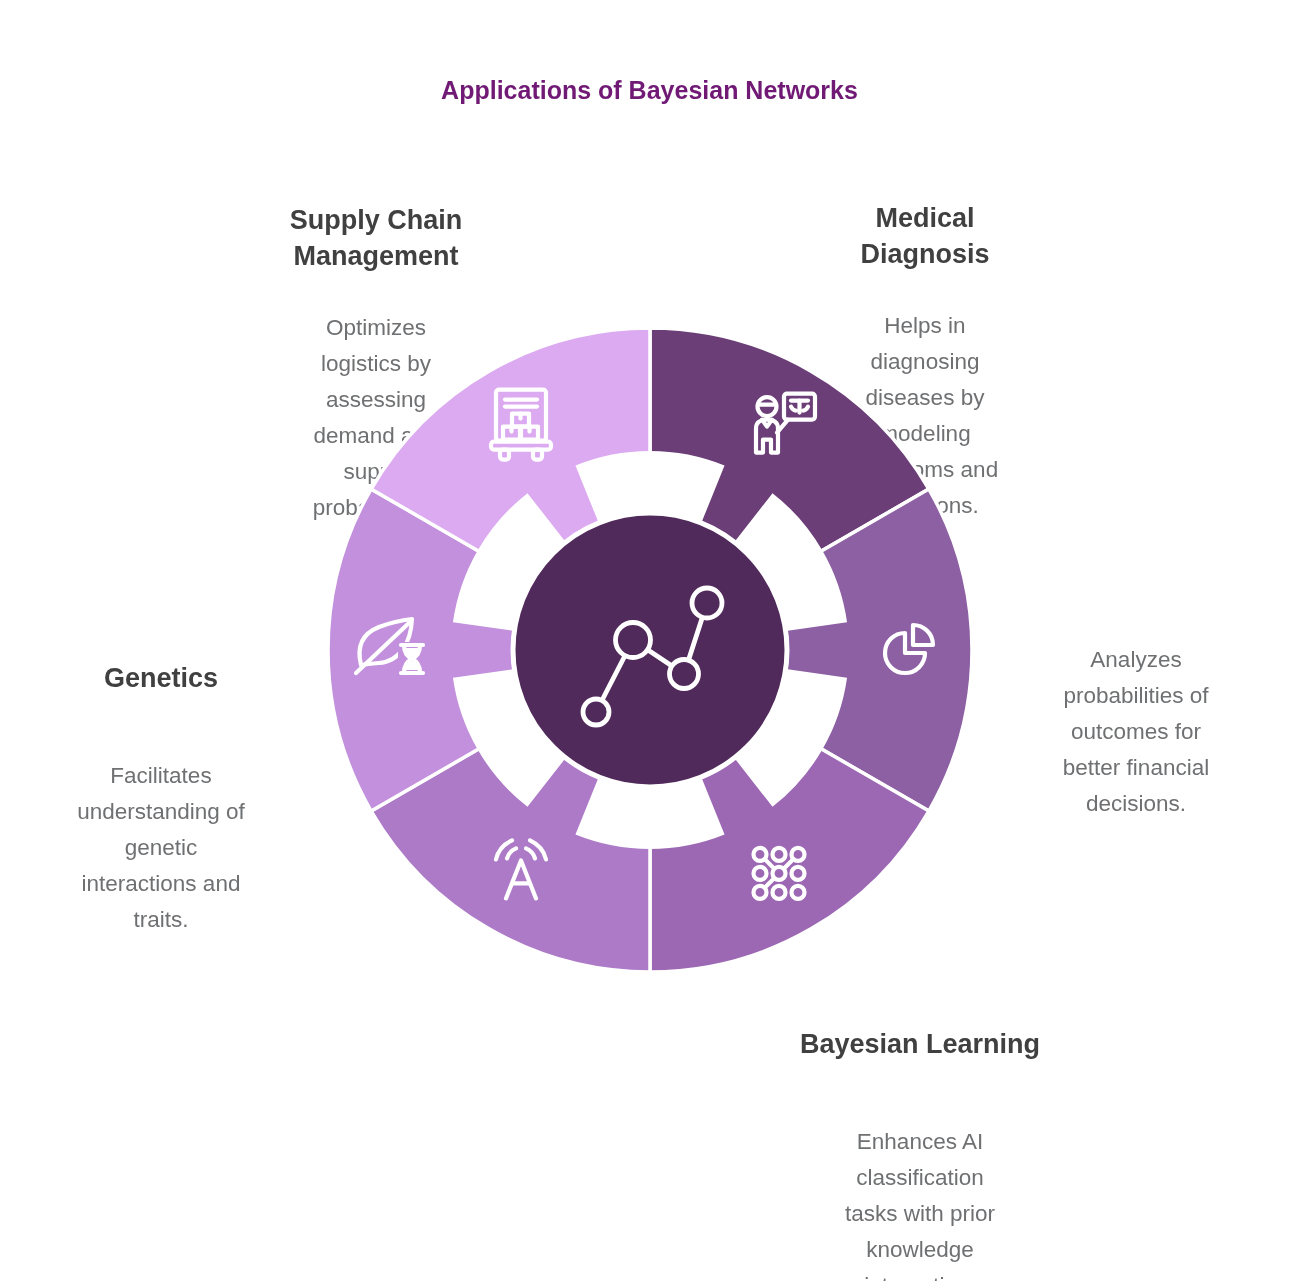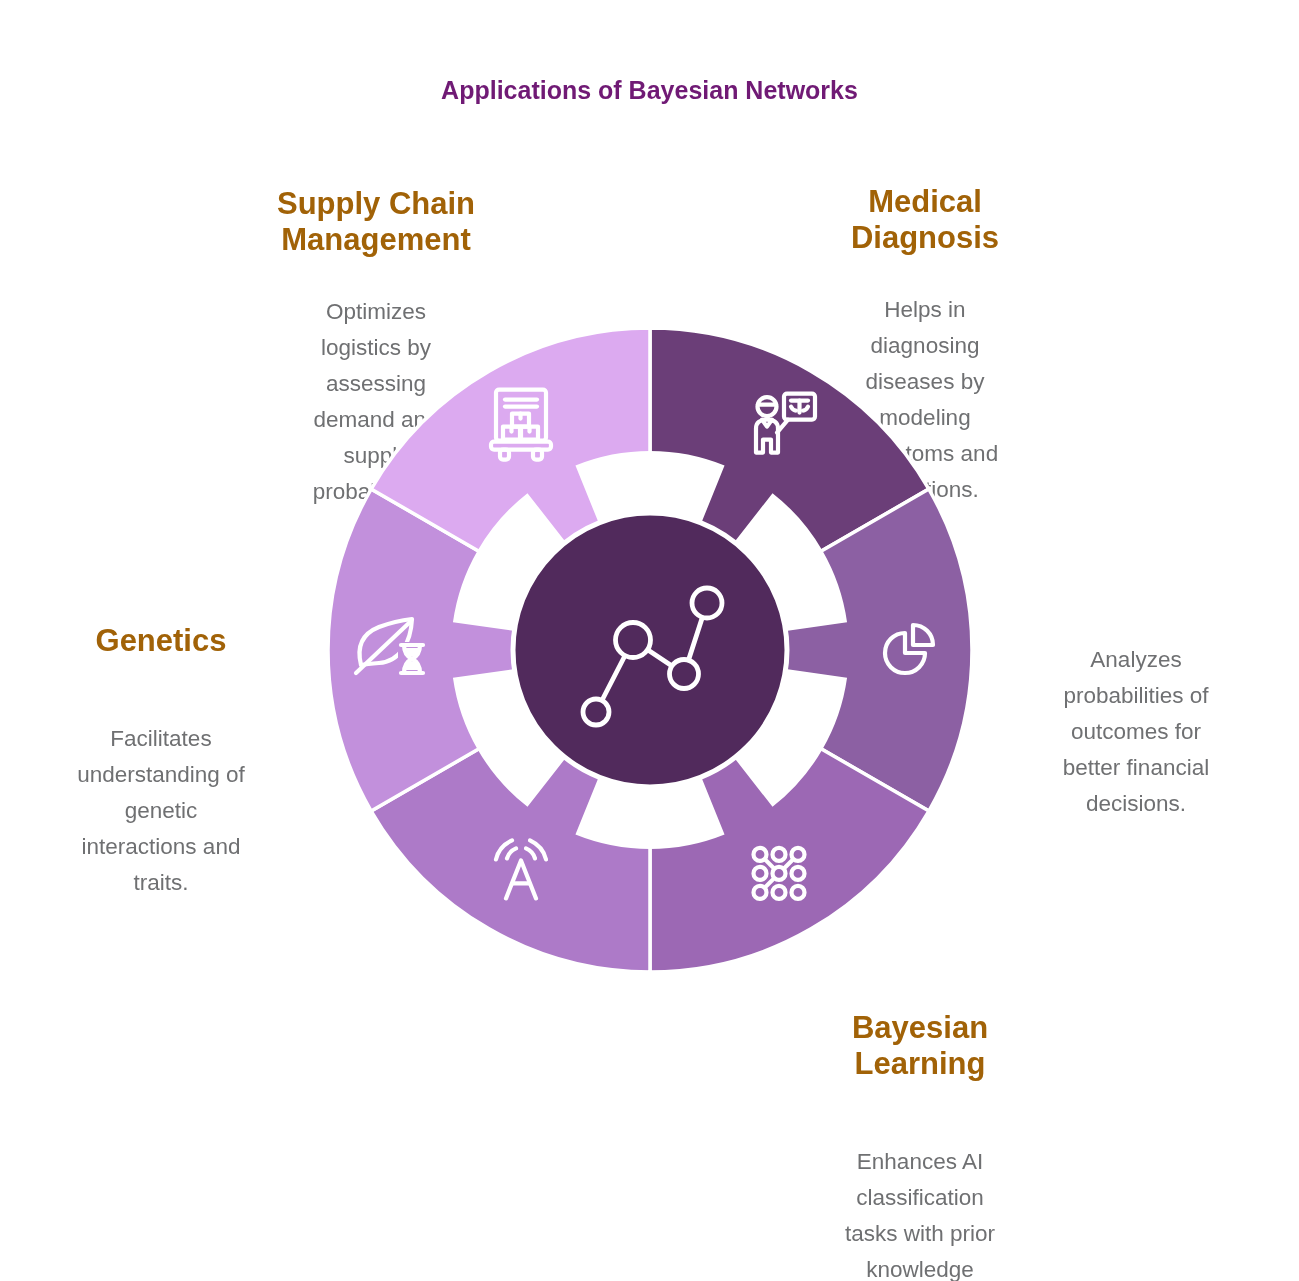--- a/index.html
+++ b/index.html
@@ -9,21 +9,21 @@
   }
   .stage{position:absolute;inset:0;}
   .title{
     position:absolute;top:76px;left:0;width:1299px;text-align:center;
     font-size:25px;font-weight:bold;color:#701a75;z-index:1;
   }
   .note{
     position:absolute;text-align:center;white-space:pre-line;
     color:#6f7072;font-size:22.5px;line-height:36px;z-index:1;
   }
-  .note-title{font-weight:bold;color:#a16207;font-size:31px;line-height:36px;}
+  .note-title{font-weight:bold;color:#404040;font-size:27px;line-height:36px;margin-top:16px;}
   .gap .note-body{margin-top:26px;}
   #wheel{position:absolute;left:320px;top:320px;z-index:2;}
   .icon path,.icon line,.icon rect,.icon circle,.icon polyline{
     stroke:#ffffff;stroke-width:4.2;fill:none;stroke-linecap:round;stroke-linejoin:round;
   }
   .icon .dot{fill:var(--dotfill,#9d69b4);}
   .icon .mask{fill:var(--dotfill,#9d69b4);stroke:none;}
   .icon-lg path,.icon-lg line,.icon-lg circle{
     stroke:#ffffff;stroke-width:4.8;fill:none;stroke-linecap:round;stroke-linejoin:round;
   }
@@ -51,21 +51,21 @@
     <div class="note-title">Medical
 Diagnosis</div>
     <div class="note-body">Helps in
 diagnosing
 diseases by
 modeling
 symptoms and
 conditions.</div>
   </div>
 
-  <div class="note gap" style="left:36px;top:587px;width:250px;">
+  <div class="note gap" style="left:36px;top:608px;width:250px;">
     <div class="note-title">Genetics</div>
     <div class="note-body">Facilitates
 understanding of
 genetic
 interactions and
 traits.</div>
   </div>
 
   <div class="note gap" style="left:996px;top:580px;width:280px;">
     <div class="note-body">Analyzes

